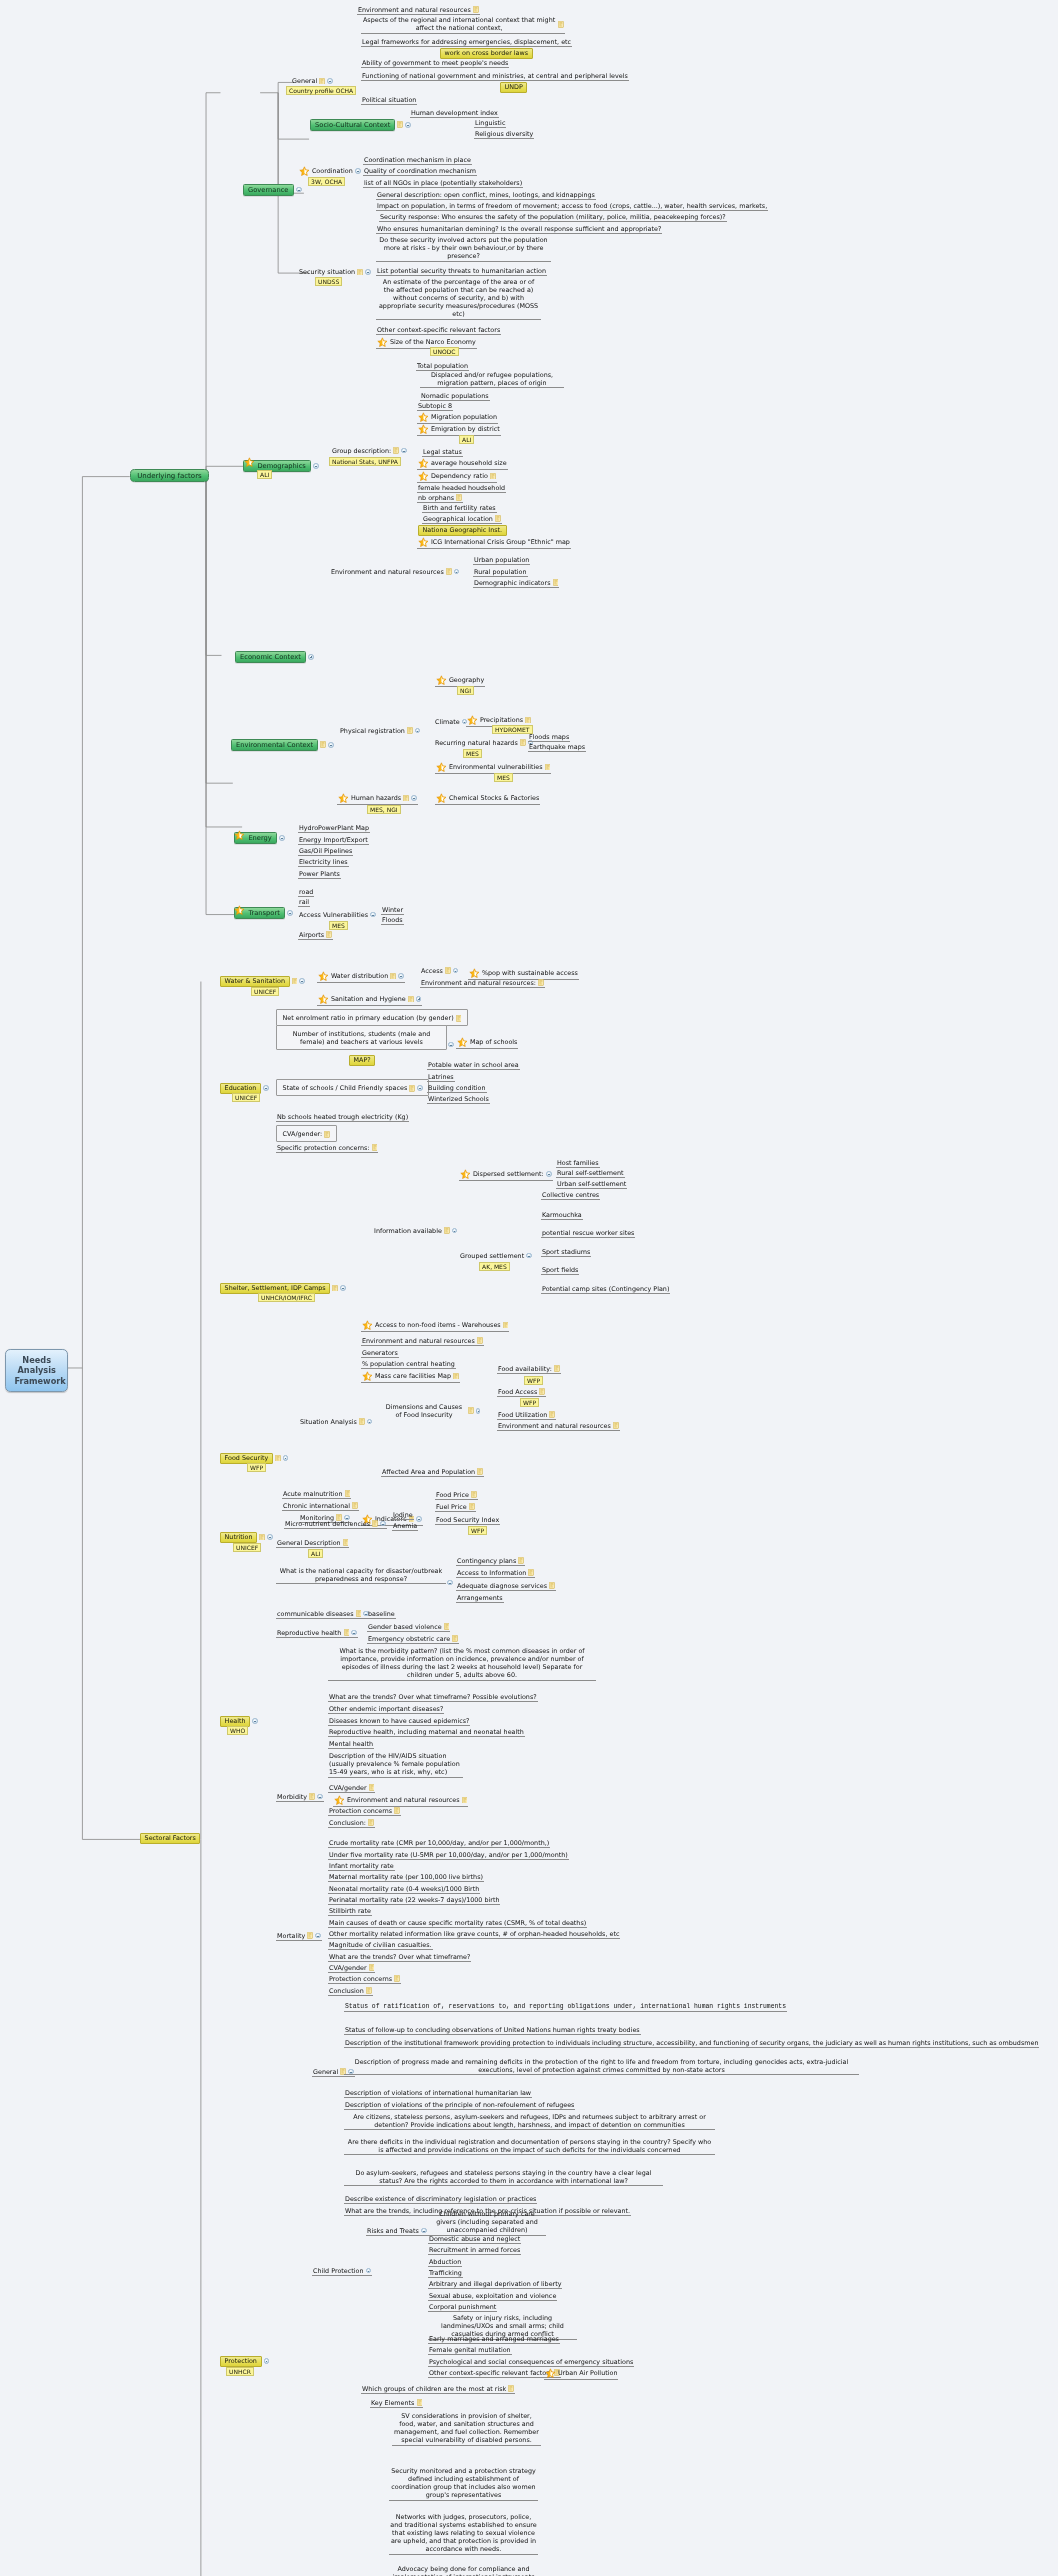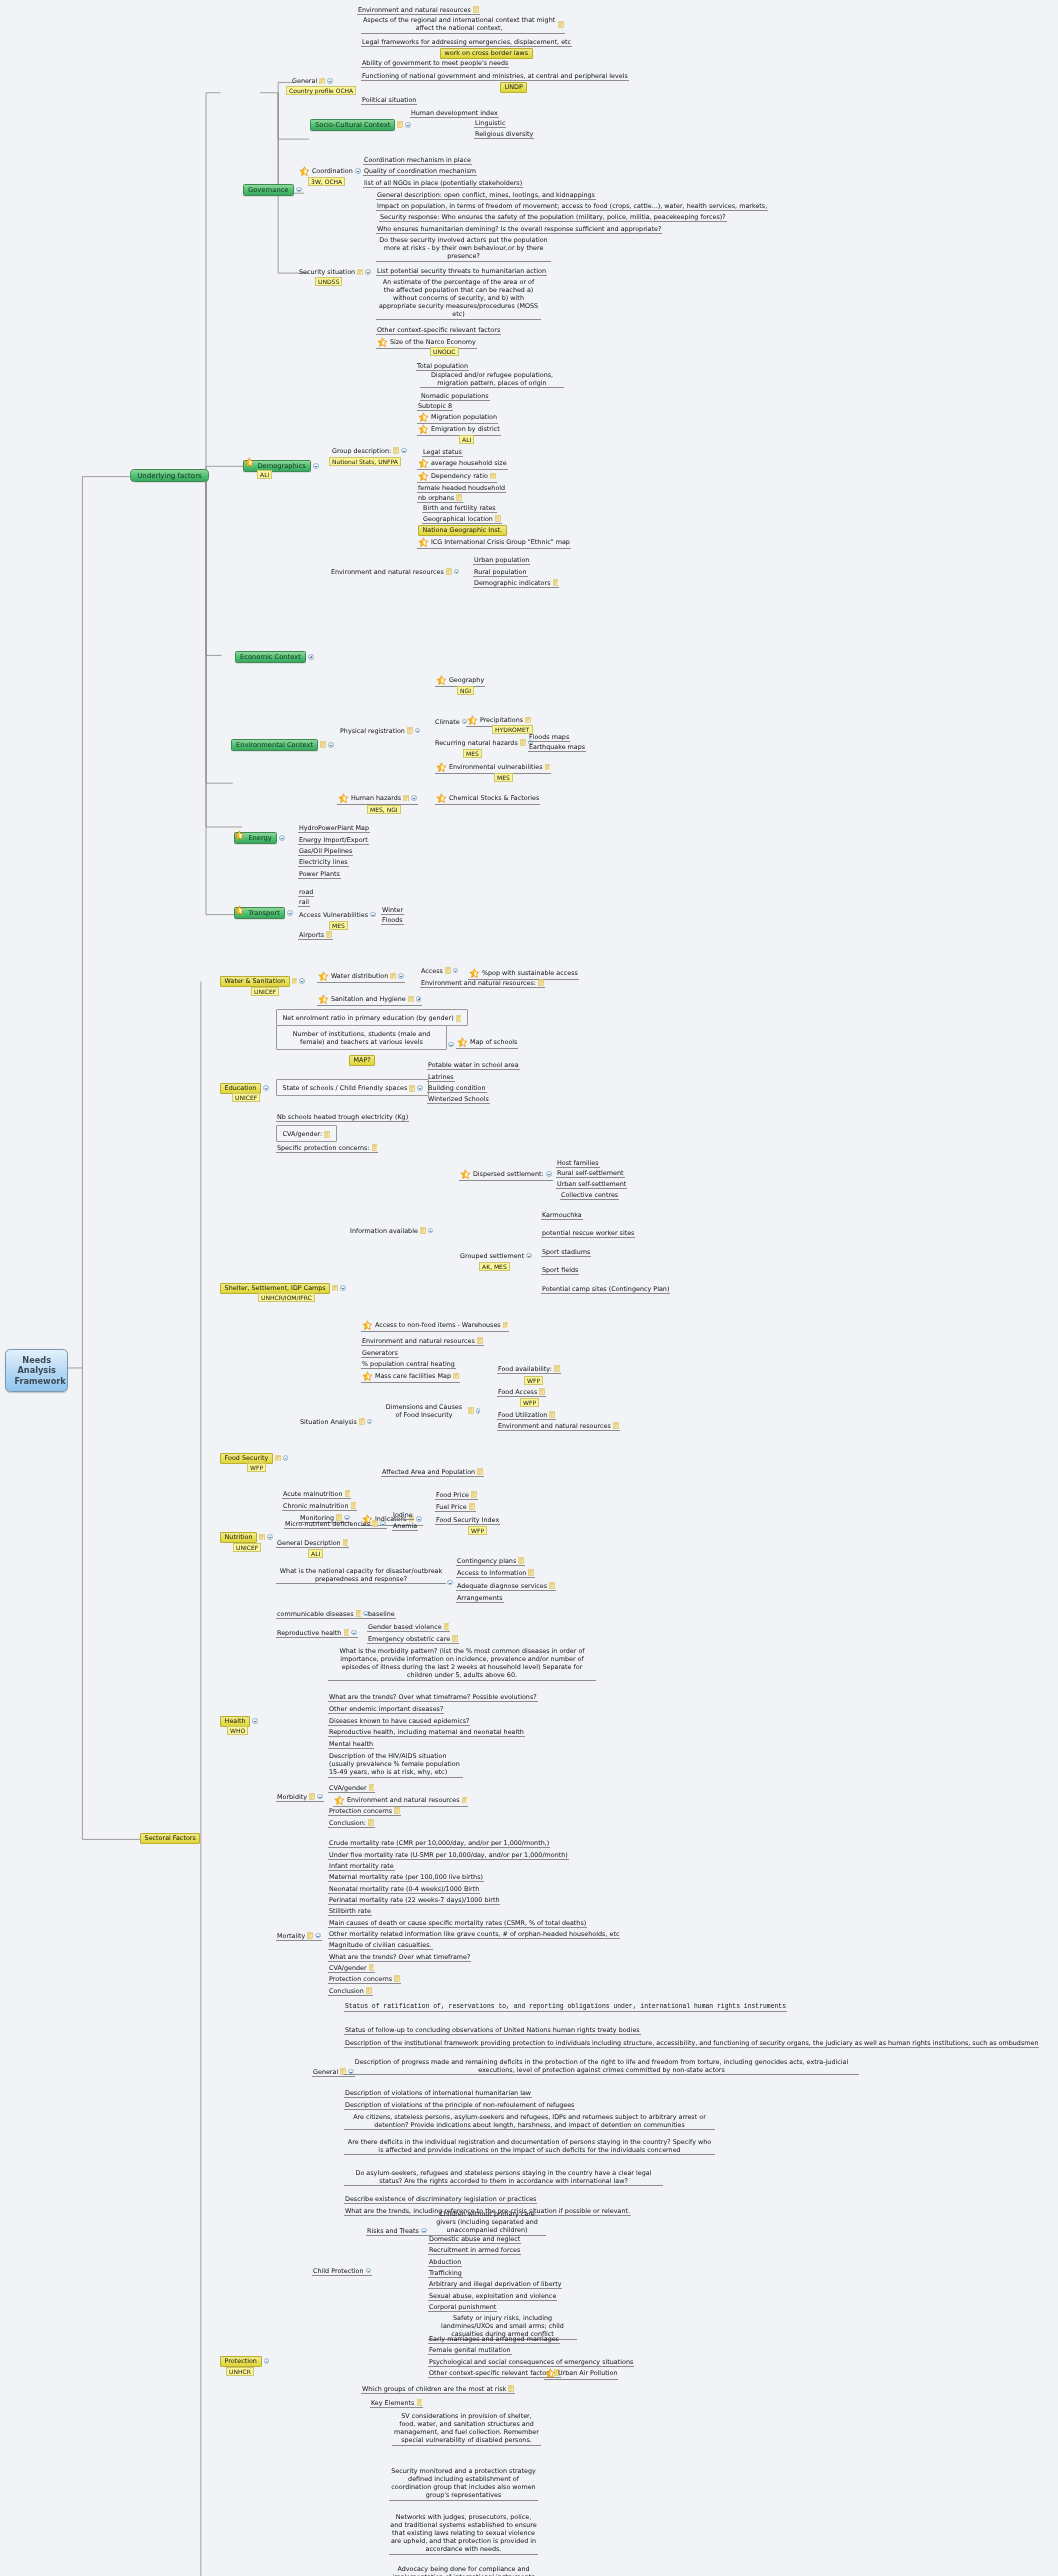--- a/index.html
+++ b/index.html
@@ -720,21 +720,21 @@
       <span class="lbl yellow-box">Shelter,  Settlement, IDP Camps</span>
       <span class="ico note-ico"><svg viewBox="0 0 11 13">
             <rect x=".5" y=".5" width="10" height="12" rx="1" fill="#fdf0bd" stroke="#c9a227"></rect>
             <path d="M2.5 3h6M2.5 5.2h6M2.5 7.4h4.2M2.5 9.6h5" stroke="#c9a227" stroke-width=".9"></path>
           </svg></span>
       <span class="toggle"></span>
     </span>
   </div>
   <div class="abs srcbadge" style="left:258px; top:1293px;">UNHCR/IOM/IFRC</div>
 
-  <div class="abs node" style="left:349px; top:1226px;">
+  <div class="abs node" style="left:373px; top:1226px;">
     <span>Information available</span>
     <span class="ico note-ico"><svg viewBox="0 0 11 13">
           <rect x=".5" y=".5" width="10" height="12" rx="1" fill="#fdf0bd" stroke="#c9a227"></rect>
           <path d="M2.5 3h6M2.5 5.2h6M2.5 7.4h4.2M2.5 9.6h5" stroke="#c9a227" stroke-width=".9"></path>
         </svg></span>
     <span class="toggle"></span>
   </div>
   <div class="abs node ul" style="left:459px; top:1168px;">
     <span class="ico star-ico"><svg viewBox="0 0 24 24">
           <path d="M12 1.8l3.1 6.6 7.1.9-5.2 4.9 1.4 7.1L12 17.9 5.6 21.3 7 14.2 1.8 9.3l7.1-.9z" fill="#fcb814" stroke="#e08c00" stroke-width="1.2"></path>
@@ -751,21 +751,21 @@
     </div>
   <div class="abs node ul" style="left:556px; top:1179px;">
       <span>Urban self-settlement</span>
     </div>
 
   <div class="abs node" style="left:459px; top:1251px;">
     <span>Grouped settlement</span>
     <span class="toggle"></span>
   </div>
   <div class="abs srcbadge" style="left:479px; top:1262px;">AK, MES</div>
-  <div class="abs node ul" style="left:560px; top:1190px;text-align:right;">
+  <div class="abs node ul" style="left:541px; top:1190px;text-align:right;">
       <span>Collective centres</span>
     </div>
   <div class="abs node ul" style="left:541px; top:1210px;">
       <span>Karmouchka</span>
     </div>
   <div class="abs node ul" style="left:541px; top:1228px;">
       <span>potential rescue worker sites</span>
     </div>
   <div class="abs node ul" style="left:541px; top:1247px;">
       <span>Sport stadiums</span>
@@ -929,21 +929,21 @@
   </div>
   <div class="abs srcbadge" style="left:233px; top:1543px;">UNICEF</div>
   <div class="abs node ul" style="left:282px; top:1489px;">
     <span>Acute malnutrition</span>
     <span class="ico note-ico"><svg viewBox="0 0 11 13">
           <rect x=".5" y=".5" width="10" height="12" rx="1" fill="#fdf0bd" stroke="#c9a227"></rect>
           <path d="M2.5 3h6M2.5 5.2h6M2.5 7.4h4.2M2.5 9.6h5" stroke="#c9a227" stroke-width=".9"></path>
         </svg></span>
   </div>
   <div class="abs node ul" style="left:282px; top:1501px;">
-    <span>Chronic malnutrition</span>
+    <span>Chronic international</span>
     <span class="ico note-ico"><svg viewBox="0 0 11 13">
           <rect x=".5" y=".5" width="10" height="12" rx="1" fill="#fdf0bd" stroke="#c9a227"></rect>
           <path d="M2.5 3h6M2.5 5.2h6M2.5 7.4h4.2M2.5 9.6h5" stroke="#c9a227" stroke-width=".9"></path>
         </svg></span>
   </div>
   <div class="abs node ul" style="left:284px; top:1519px;">
     <span>Micro-nutrient deficiencies</span>
     <span class="ico note-ico"><svg viewBox="0 0 11 13">
           <rect x=".5" y=".5" width="10" height="12" rx="1" fill="#fdf0bd" stroke="#c9a227"></rect>
           <path d="M2.5 3h6M2.5 5.2h6M2.5 7.4h4.2M2.5 9.6h5" stroke="#c9a227" stroke-width=".9"></path>

